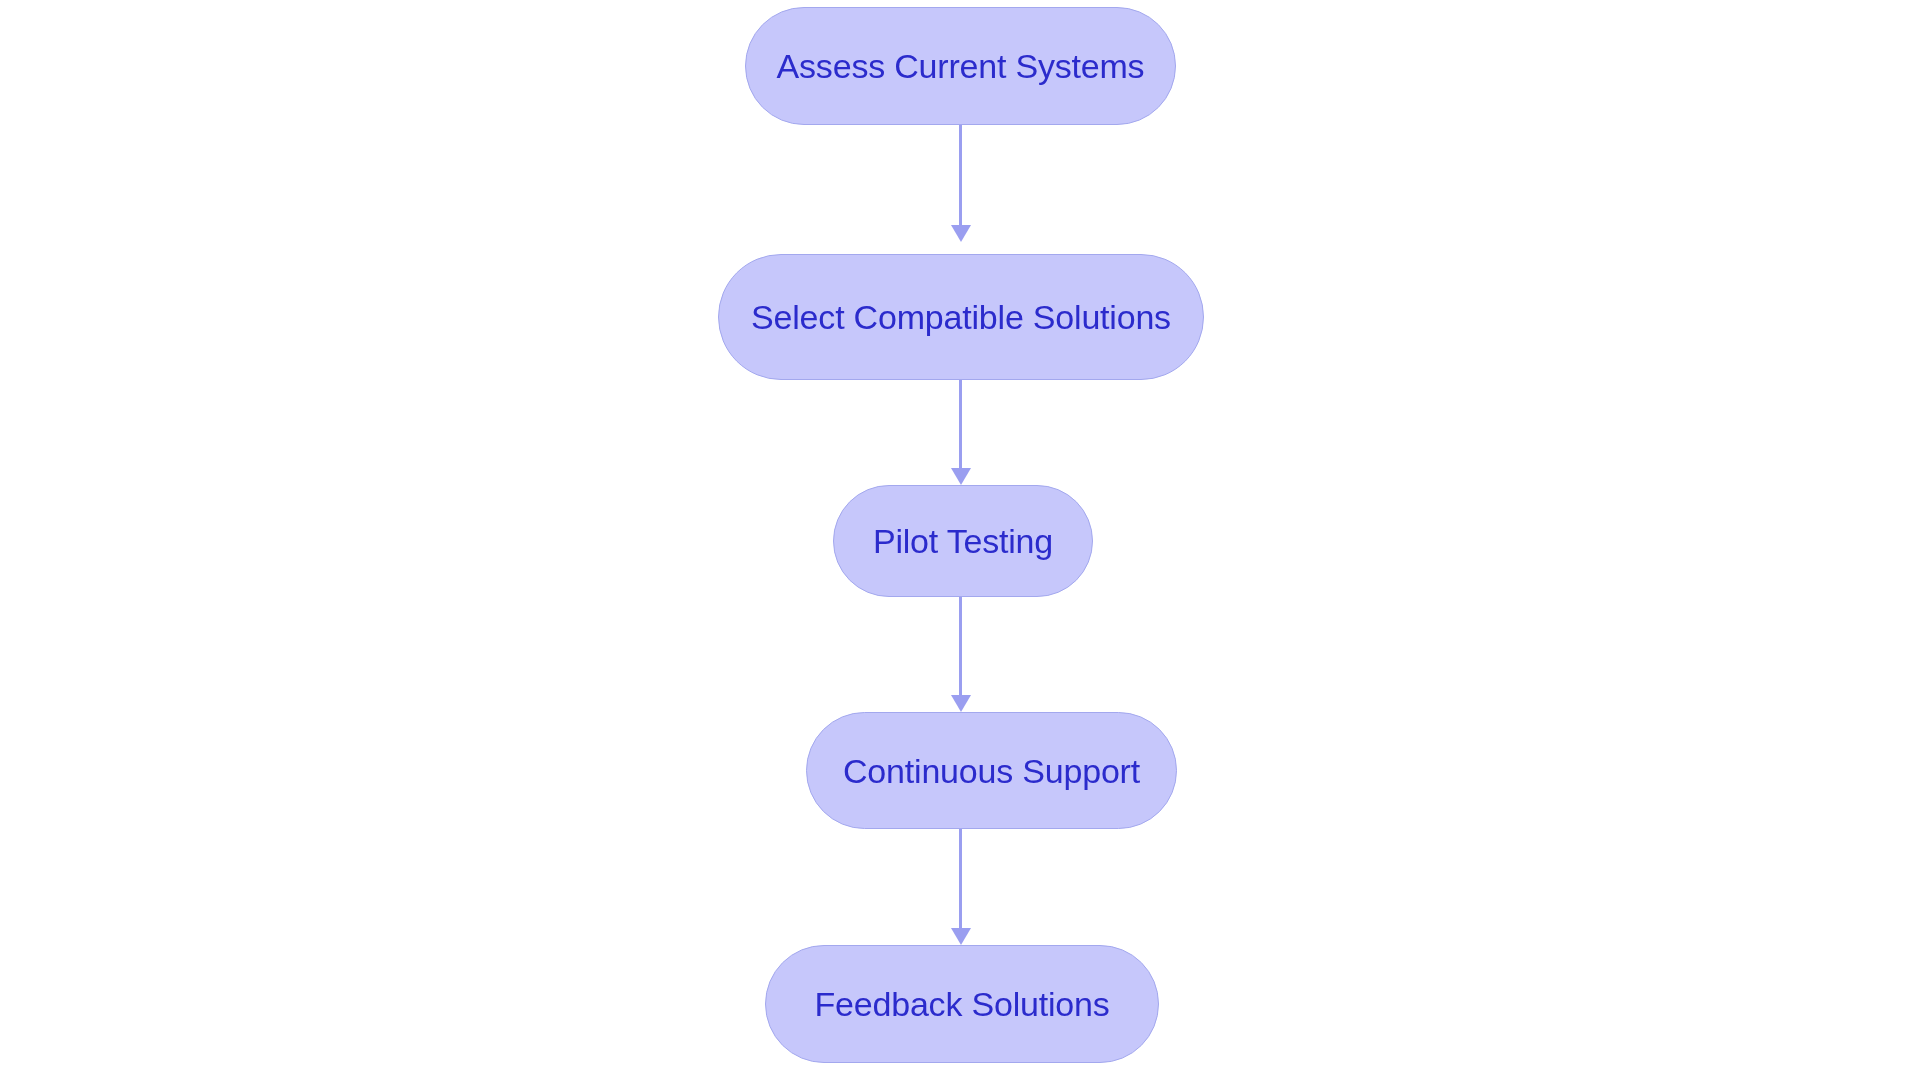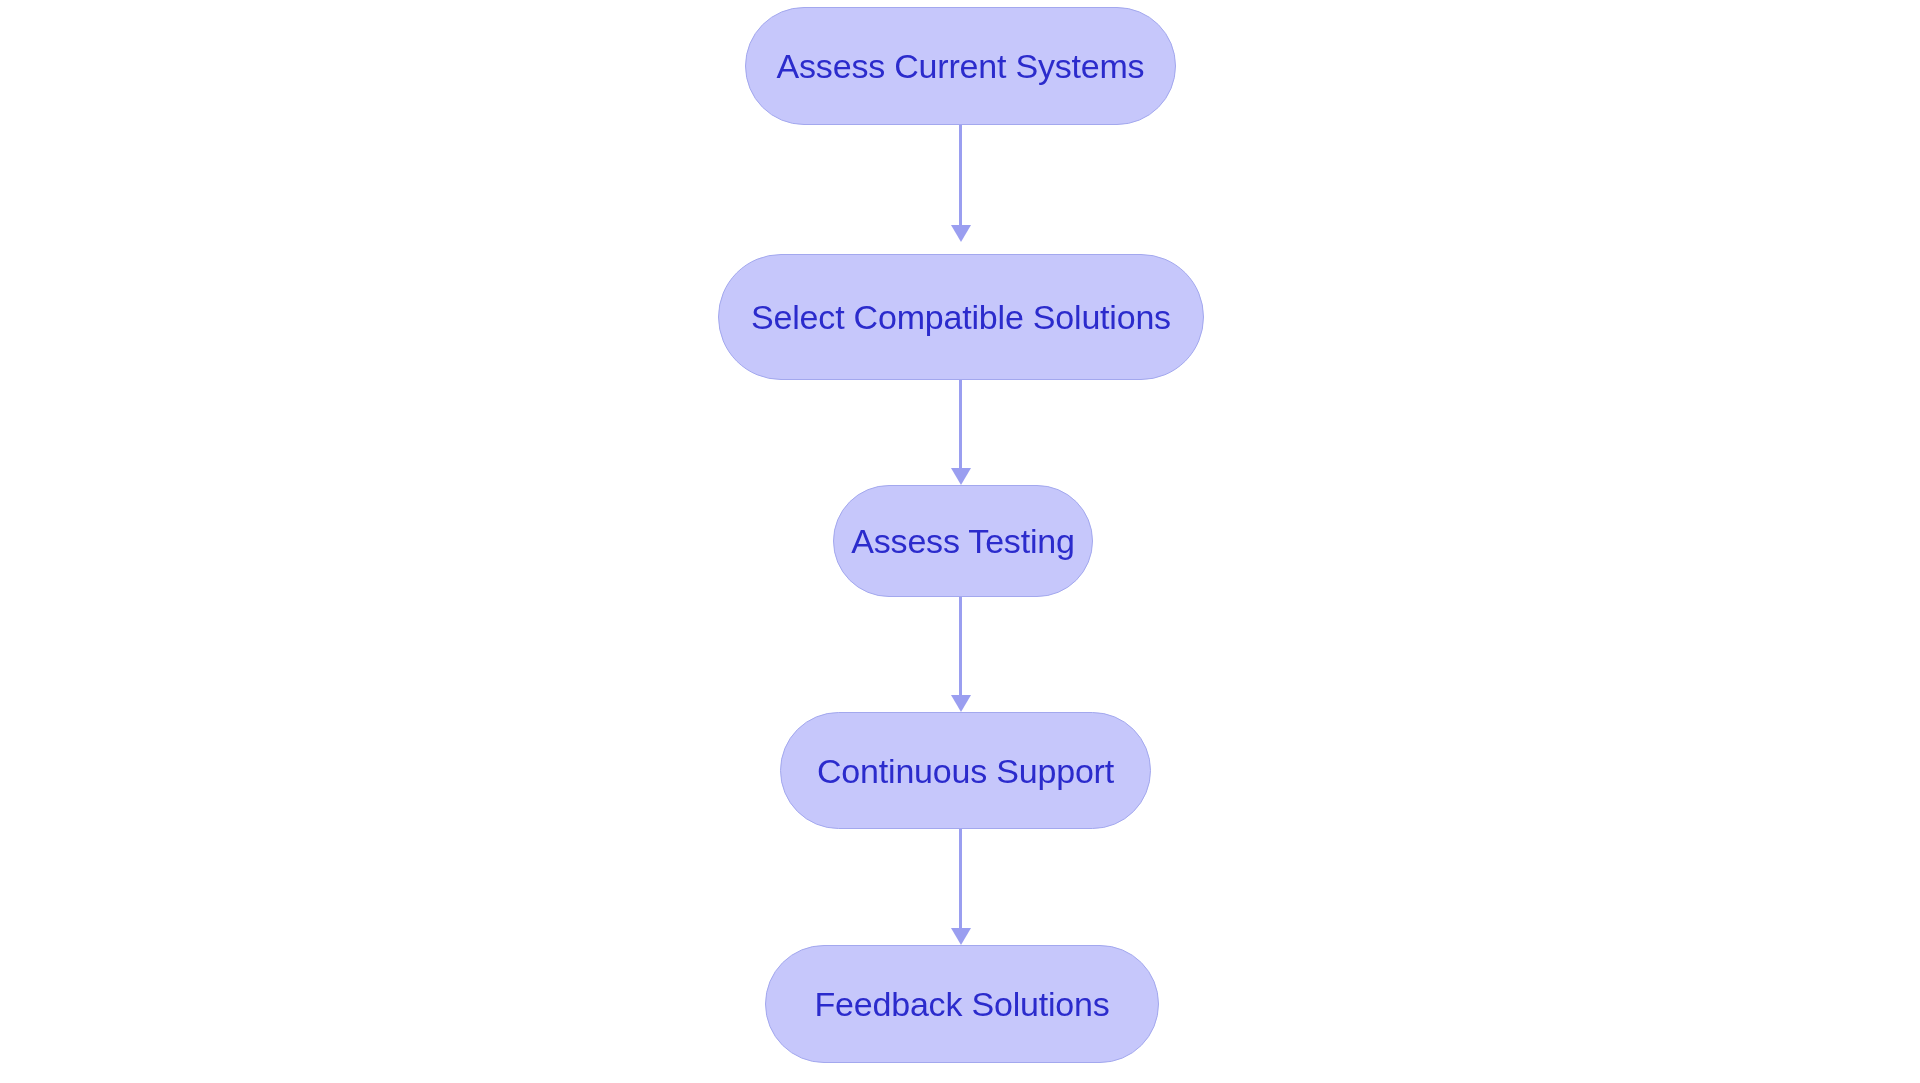--- a/index.html
+++ b/index.html
@@ -41,21 +41,21 @@
     font-weight: 400;
     letter-spacing: -0.2px;
     line-height: 1;
     white-space: nowrap;
     text-align: center;
   }
 
   .node-1 { left: 745px;  top: 7px;   width: 431px; height: 118px; }
   .node-2 { left: 718px;  top: 242px; width: 486px; height: 126px; margin-top: 12px; }
   .node-3 { left: 833px;  top: 485px; width: 260px; height: 112px; }
-  .node-4 { left: 780px;  top: 712px; width: 371px; height: 117px; }
+  .node-4 { left: 806px;  top: 712px; width: 371px; height: 117px; }
   .node-5 { left: 765px;  top: 945px; width: 394px; height: 118px; }
 
   
   .connector {
     position: absolute;
     z-index: 1;
   }
   .connector-line {
     position: absolute;
     left: 0;
@@ -106,21 +106,21 @@
   <div class="node node-2">
     <span class="node-label">Select Compatible Solutions</span>
   </div>
 
   <div class="connector conn-2">
     <div class="connector-line"></div>
     <div class="connector-arrow"></div>
   </div>
 
   <div class="node node-3">
-    <span class="node-label">Assess Testing</span>
+    <span class="node-label">Pilot Testing</span>
   </div>
 
   <div class="connector conn-3">
     <div class="connector-line"></div>
     <div class="connector-arrow"></div>
   </div>
 
   <div class="node node-4">
     <span class="node-label">Continuous Support</span>
   </div>

